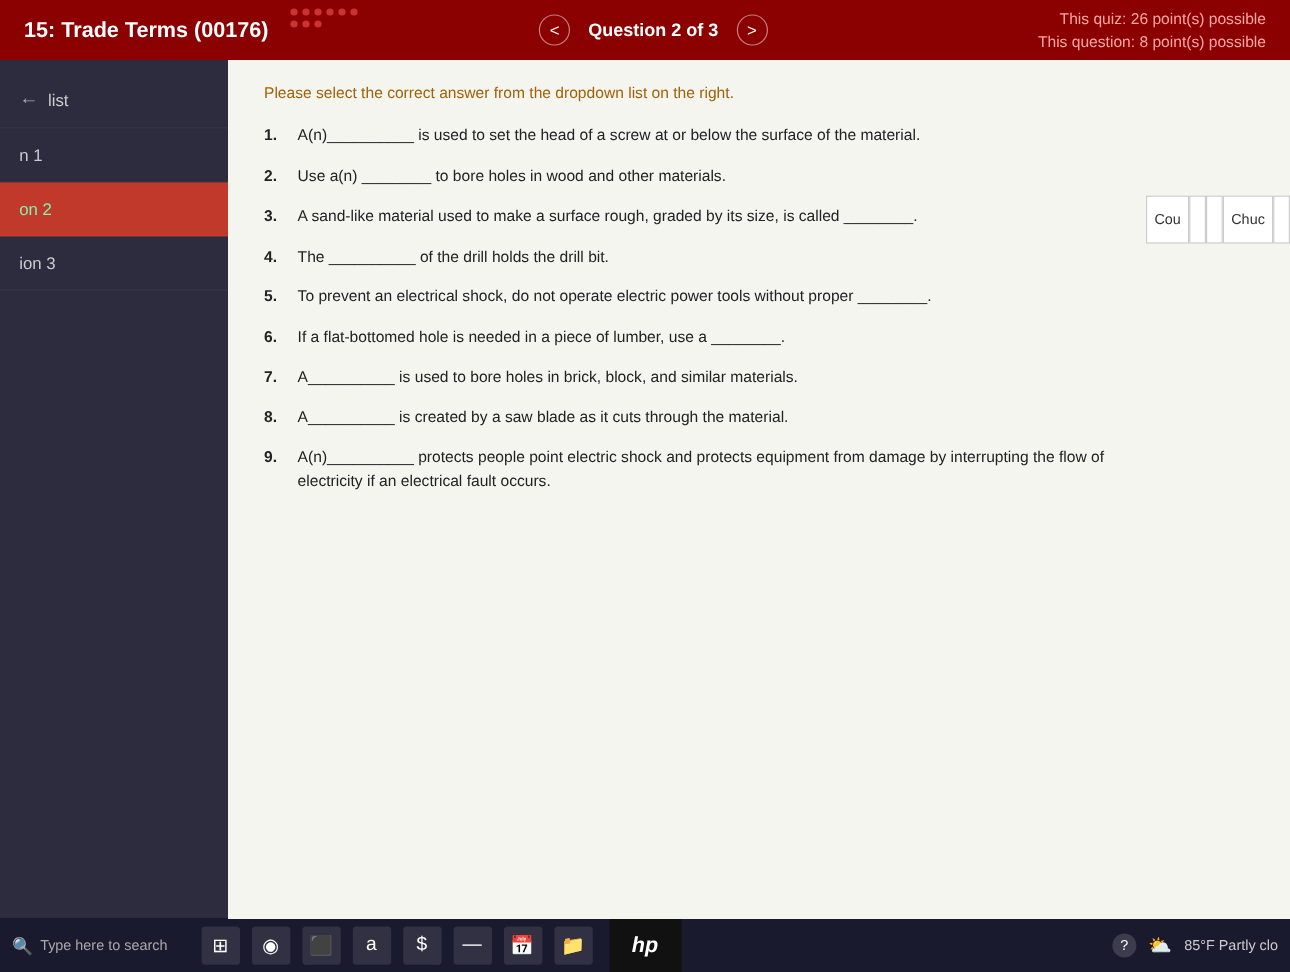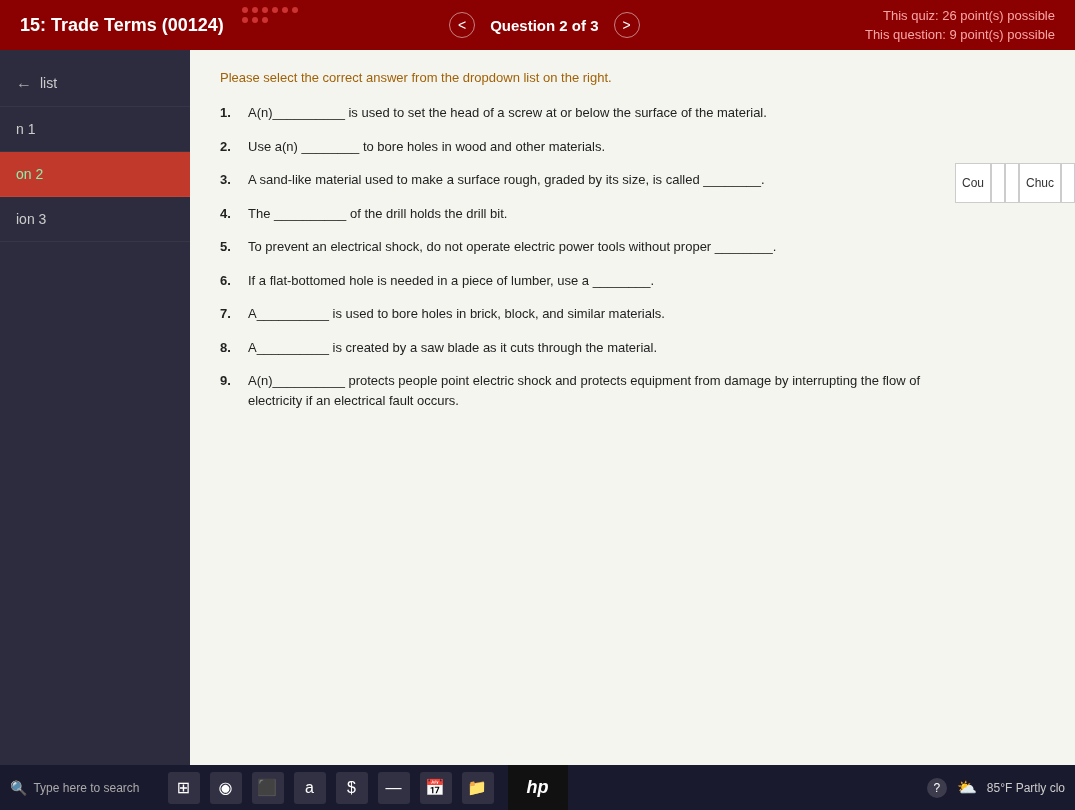--- a/index.html
+++ b/index.html
@@ -234,40 +234,40 @@
       color: white;
       font-size: 18px;
       font-style: italic;
       font-weight: bold;
     }
   </style>
 </head>
 <body>
 
 <div class="top-bar">
-  <div class="top-bar-title">15: Trade Terms (00124)</div>
+  <div class="top-bar-title">15: Trade Terms (00176)</div>
   <div class="top-bar-dots">
     <span></span>
       <span></span>
       <span></span>
     <span></span>
       <span></span>
       <span></span>
     <span></span>
       <span></span>
       <span></span>
   </div>
   <div class="top-bar-nav">
     <button class="nav-arrow">&lt;</button>
     <span>Question 2 of 3</span>
     <button class="nav-arrow">&gt;</button>
   </div>
   <div class="top-bar-info">
     <div>This quiz: 26 point(s) possible</div>
-    <div>This question: 9 point(s) possible</div>
+    <div>This question: 8 point(s) possible</div>
   </div>
 </div>
 
 <div class="main-area">
 
   <div class="sidebar">
     <div class="sidebar-item">
       <span class="collapse-icon">←</span>
       <span>list</span>
     </div>

